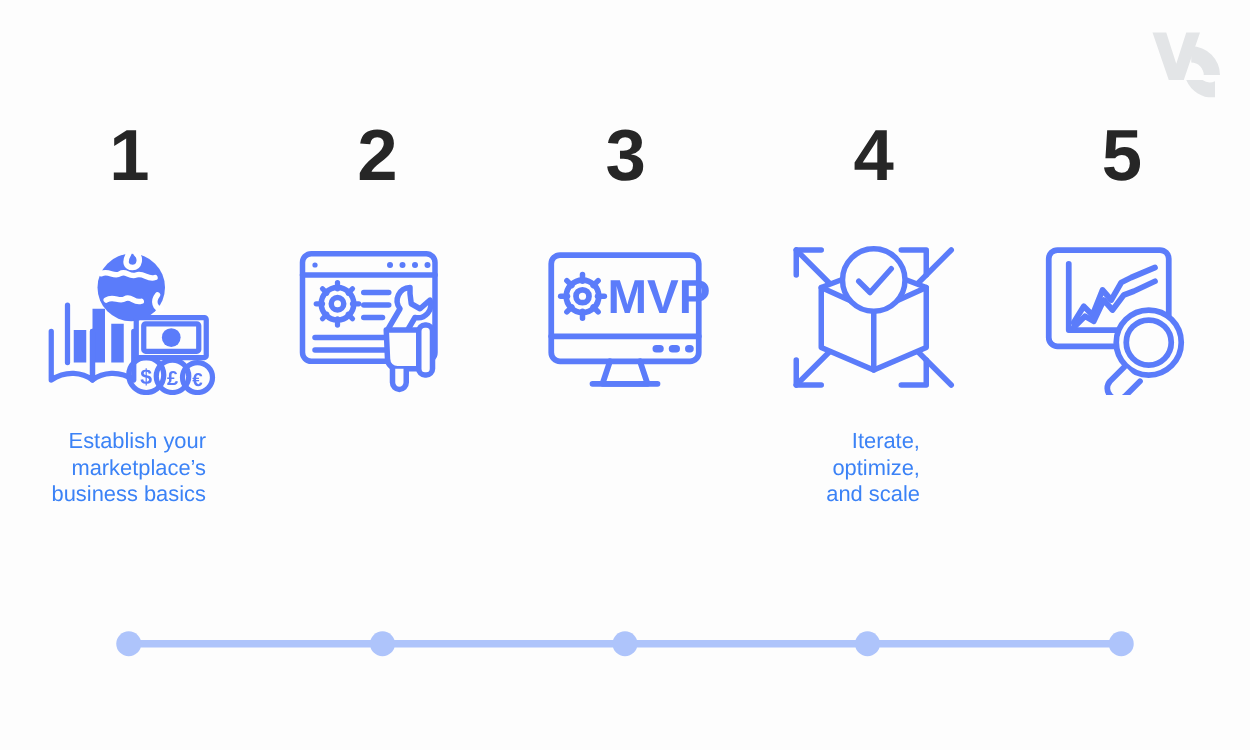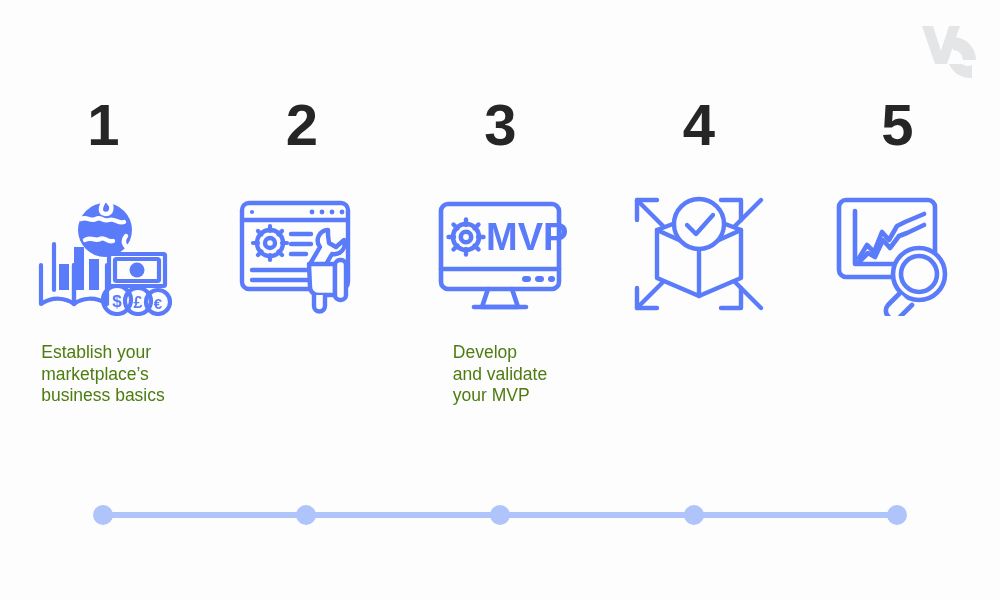--- a/index.html
+++ b/index.html
@@ -63,22 +63,22 @@
     justify-content: flex-start;
     text-decoration: underline;
   }
   .step-icon svg {
     display: block;
   }
   .step-caption {
     margin-top: 26px;
     font-size: 17.5px;
     line-height: 21.5px;
-    color: #4d7c0f;
-    text-align: left;
+    color: #3b82f6;
+    text-align: right;
     white-space: pre-line;
   }
 
   
   #timeline {
     position: absolute;
     left: 0;
     top: 490px;
     width: 1000px;
     height: 50px;
@@ -211,23 +211,20 @@
             <line x1="23.5" y1="32.5" x2="27.5" y2="36.5"></line>
             <line x1="44.5" y1="53.5" x2="48.5" y2="57.5"></line>
             <line x1="48.5" y1="32.5" x2="44.5" y2="36.5"></line>
             <line x1="27.5" y1="53.5" x2="23.5" y2="57.5"></line>
           </g>
 
           <text x="56" y="58" font-family="'Liberation Sans', sans-serif" font-size="38" font-weight="bold" fill="#5b7cfa" stroke="none" letter-spacing="0">MVP</text>
         </g>
       </svg>
     </div>
-    <div class="step-caption">Develop
-and validate
-your MVP</div>
   </div>
 
   <div class="step">
     <span class="step-number">4</span>
     <div class="step-icon">
       <svg viewBox="0 0 140 124" width="140" height="124" aria-hidden="true">
         <g fill="none" stroke="#5b7cfa" stroke-width="4.4" stroke-linecap="round" stroke-linejoin="round">
 
           <path d="M8 28 L8 8 L28 8"></path>
           <line x1="8" y1="8" x2="40" y2="40"></line>
@@ -240,20 +237,23 @@
 
           <path d="M28 38 L70 22 L112 38 L112 86 L70 104 L28 86 Z" fill="#fdfdfd"></path>
           <path d="M28 38 L70 57 L112 38"></path>
           <line x1="70" y1="57" x2="70" y2="104"></line>
 
           <circle cx="70" cy="32" r="25" fill="#fdfdfd"></circle>
           <path d="M58 33 L67 42 L84 23"></path>
         </g>
       </svg>
     </div>
+    <div class="step-caption">Iterate,
+optimize,
+and scale</div>
   </div>
 
   <div class="step">
     <span class="step-number">5</span>
     <div class="step-icon">
       <svg viewBox="0 0 140 124" width="140" height="124" aria-hidden="true">
         <g fill="none" stroke="#5b7cfa" stroke-width="4.6" stroke-linecap="round" stroke-linejoin="round">
 
           <path d="M101 8 L19 8 A7 7 0 0 0 12 15 L12 78 A7 7 0 0 0 19 85 L101 85 A7 7 0 0 0 108 78 L108 15 A7 7 0 0 0 101 8 Z"></path>
 

